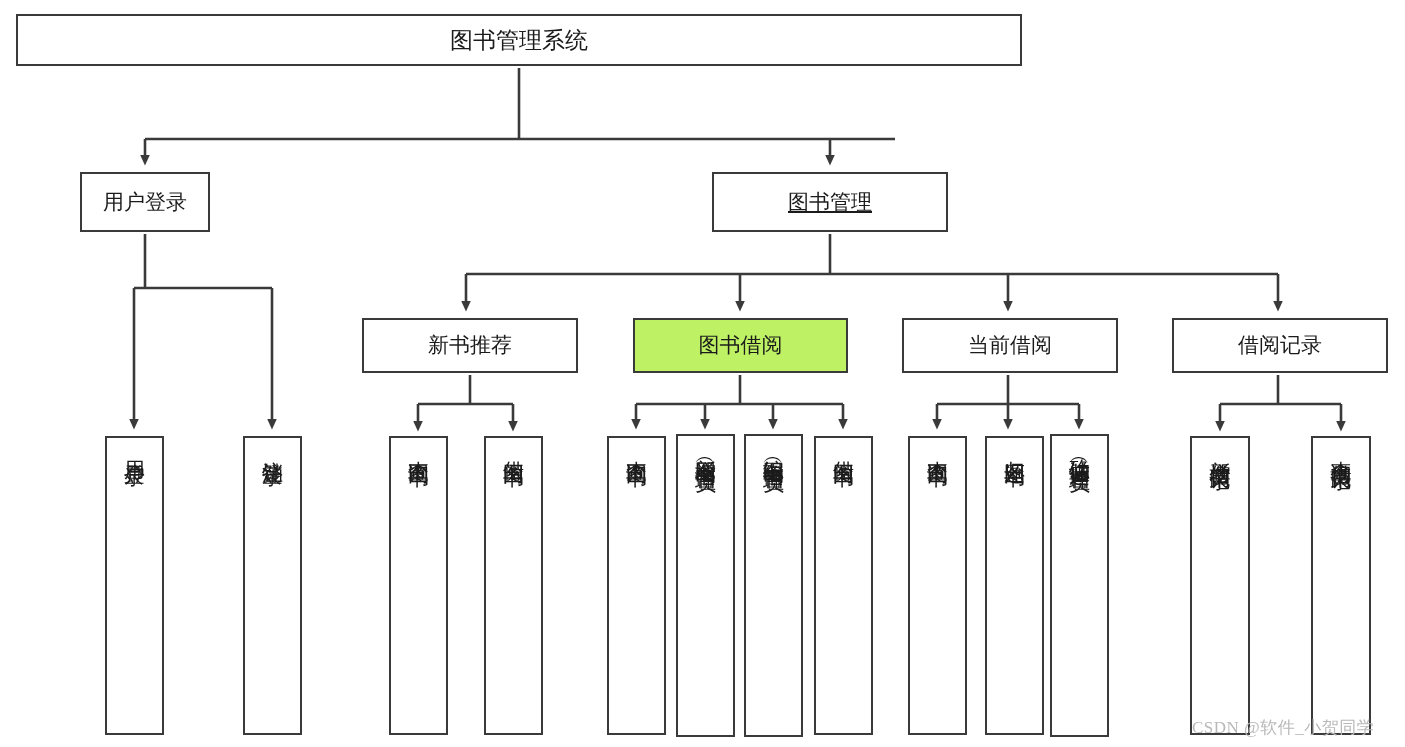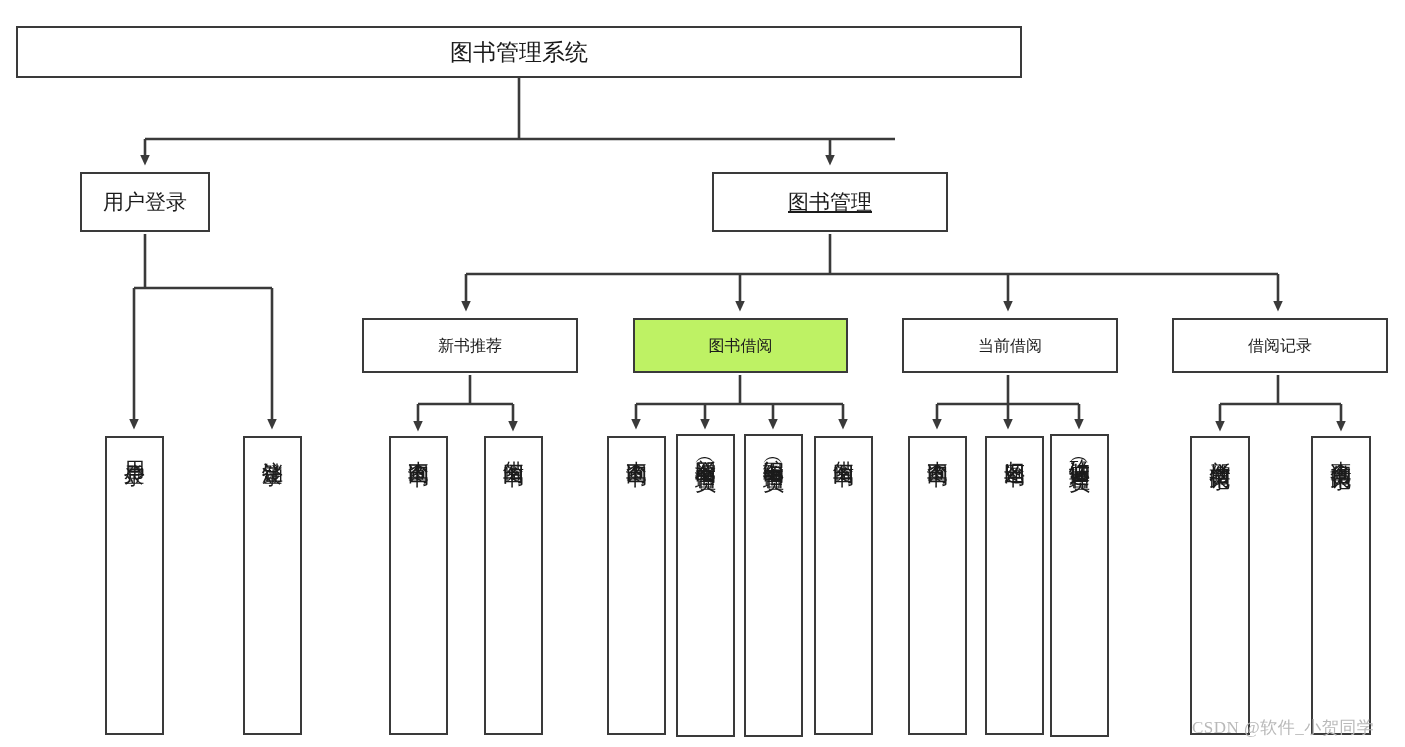--- a/index.html
+++ b/index.html
@@ -49,21 +49,21 @@
   }
   .node.vertical .label {
     writing-mode: vertical-rl;
     text-orientation: upright;
     letter-spacing: 2px;
     line-height: 1.05;
     white-space: nowrap;
   }
   .lvl0 { font-size: 23px; }
   .lvl1 { font-size: 21px; }
-  .lvl2 { font-size: 16px; }
+  .lvl2 { font-size: 21px; }
   .leaf { font-size: 21px; }
   .watermark {
     position: absolute;
     color: #b9b9b9;
     font-size: 17px;
     letter-spacing: 0.5px;
     white-space: nowrap;
     user-select: none;
     font-family: Liberation Serif, serif;
   }
@@ -128,21 +128,21 @@
     </g>
 
     <g fill="none" stroke="#3a3a3a" stroke-width="2.6">
       <path d="M1278,375 L1278,404"></path>
       <path d="M1220,404 L1341,404"></path>
       <path d="M1220,404 L1220,422" marker-end="url(#arrow)"></path>
       <path d="M1341,404 L1341,422" marker-end="url(#arrow)"></path>
     </g>
   </svg>
 
-  <div class="node horizontal lvl0" style="left: 16px; top: 26px; width: 1006px; height: 52px; border-color: rgb(58, 58, 58); background: rgb(255, 255, 255); color: rgb(27, 27, 27);">
+  <div class="node horizontal lvl0" style="left: 16px; top: 14px; width: 1006px; height: 52px; border-color: rgb(58, 58, 58); background: rgb(255, 255, 255); color: rgb(27, 27, 27);">
     <span class="label">图书管理系统</span>
   </div>
 
   <div class="node horizontal lvl1" style="left: 80px; top: 172px; width: 130px; height: 60px; border-color: rgb(58, 58, 58); background: rgb(255, 255, 255); color: rgb(27, 27, 27);">
     <span class="label">用户登录</span>
   </div>
   <div class="node horizontal lvl1" style="left: 712px; top: 172px; width: 236px; height: 60px; border-color: rgb(58, 58, 58); background: rgb(255, 255, 255); color: rgb(27, 27, 27); text-decoration: underline;">
     <span class="label">图书管理</span>
   </div>
 

